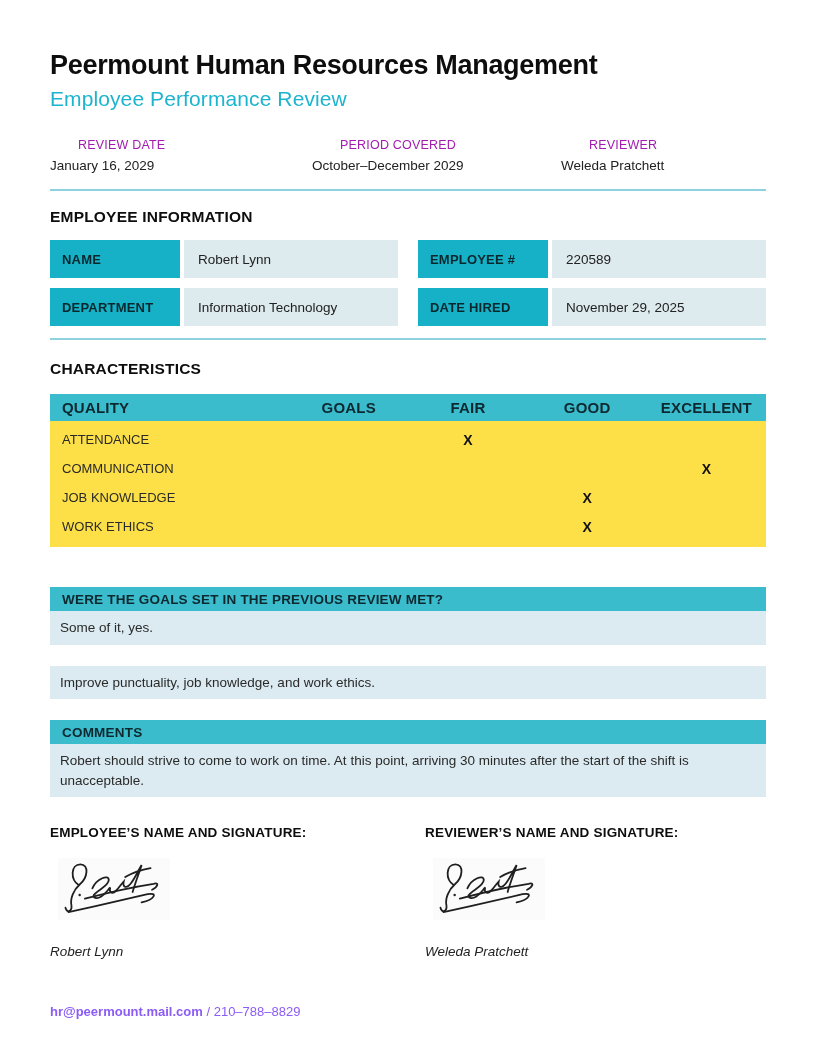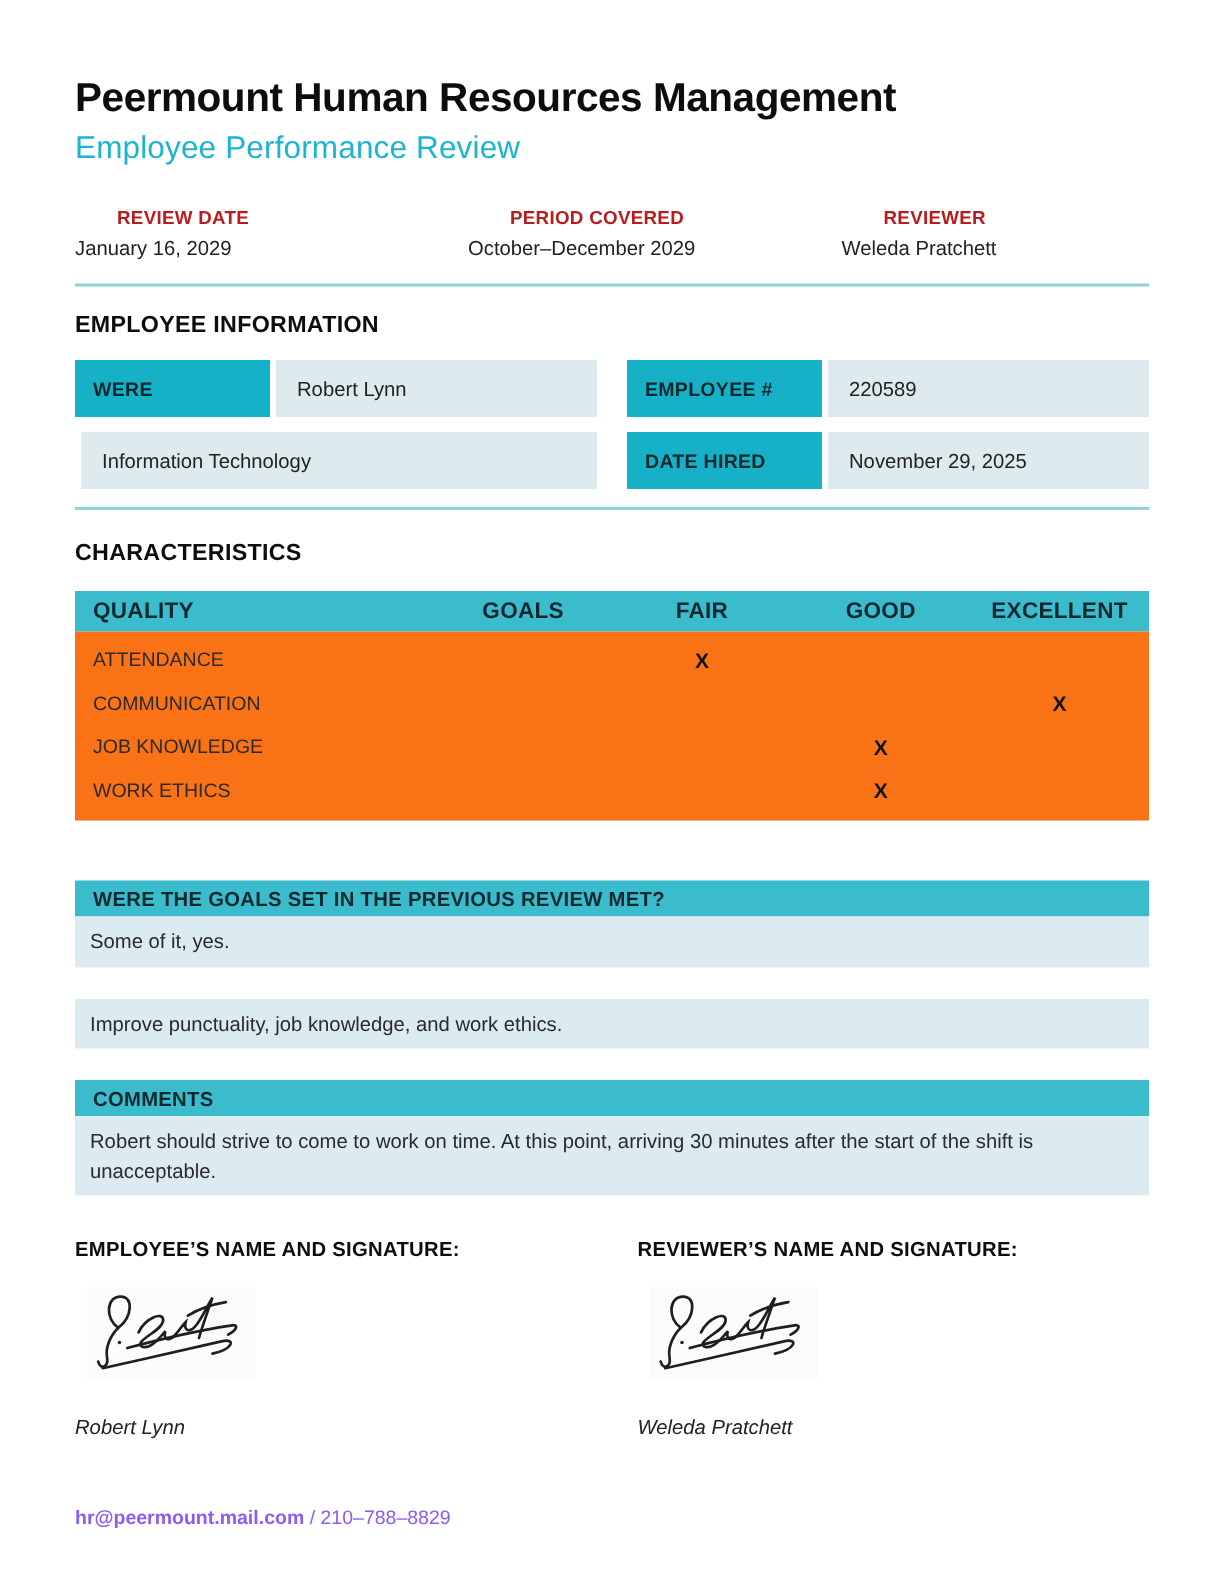--- a/index.html
+++ b/index.html
@@ -32,23 +32,23 @@
     color: #1db4cf;
     margin-top: 6px;
     letter-spacing: 0.1px;
   }
   .meta-row { display: flex; margin-top: 27px; }
   .meta-col-1 { width: 262px; }
   .meta-col-2 { width: 249px; }
   .meta-col-3 { flex: 1; }
   .meta-label {
     font-size: 12.5px;
-    font-weight: bold;
-    letter-spacing: 0.2px;
-    color: #b91c1c;
+    font-weight: normal;
+    letter-spacing: 0.2px;
+    color: #a21caf;
     padding-left: 28px;
   }
   .meta-value { font-size: 13.5px; margin-top: 6px; color: #222; }
 
   .teal-rule {
     border: none;
     border-top: 2px solid #8ed2dd;
     margin-top: 16px;
   }
 
@@ -94,21 +94,21 @@
   }
 
   
   .char-table { margin-top: 16px; width: 100%; }
   .char-header {
     display: flex;
     background: #3abccd;
     height: 27px;
     align-items: center;
   }
-  .char-body { background: #f97316; padding: 4px 0 6px 0; }
+  .char-body { background: #fde047; padding: 4px 0 6px 0; }
   .char-row { display: flex; height: 29px; align-items: center; }
   .col-quality { width: 33.4%; padding-left: 12px; text-align: left; }
   .col-rating { width: 16.65%; text-align: center; }
   .char-header .col-quality, .char-header .col-rating {
     font-size: 15px;
     font-weight: bold;
     color: #0e2830;
     letter-spacing: 0.2px;
   }
   .char-row .col-quality { font-size: 13px; color: #2a2a2a; }
@@ -189,28 +189,29 @@
       <div class="meta-value">Weleda Pratchett</div>
     </div>
   </div>
 
   <hr class="teal-rule">
 
   <div class="section-heading mt-17">EMPLOYEE INFORMATION</div>
 
   <div class="info-grid">
     <div class="info-field">
-      <div class="info-label">WERE</div>
+      <div class="info-label">NAME</div>
       <div class="info-value">Robert Lynn</div>
     </div>
     <div class="info-field">
       <div class="info-label">EMPLOYEE #</div>
       <div class="info-value">220589</div>
     </div>
     <div class="info-field">
+      <div class="info-label">DEPARTMENT</div>
       <div class="info-value">Information Technology</div>
     </div>
     <div class="info-field">
       <div class="info-label">DATE HIRED</div>
       <div class="info-value">November 29, 2025</div>
     </div>
   </div>
 
   <hr class="teal-rule" style="margin-top:12px;">
 

